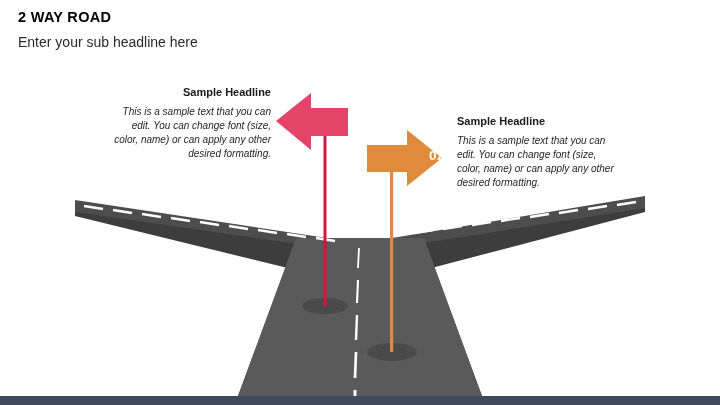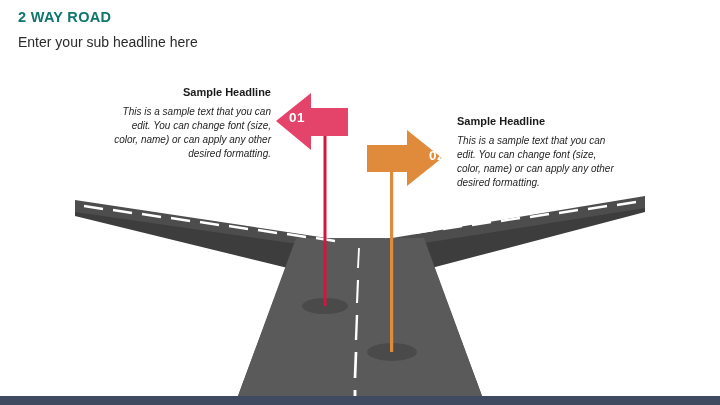--- a/index.html
+++ b/index.html
@@ -19,21 +19,21 @@
   }
 
   
   .slide-title {
     position: absolute;
     left: 18px;
     top: 9px;
     font-size: 14.5px;
     font-weight: bold;
     letter-spacing: 0.3px;
-    color: #0f766e;
+    color: #000000;
     white-space: nowrap;
   }
   .slide-subtitle {
     position: absolute;
     left: 18px;
     top: 34px;
     font-size: 14px;
     font-weight: normal;
     color: #2b2b2b;
     white-space: nowrap;
@@ -164,23 +164,20 @@
 
     <rect x="323.5" y="120" width="3" height="186" fill="#d3153f"></rect>
 
     <rect x="390" y="157" width="3.2" height="195" fill="#e08a3c"></rect>
 
     <polygon points="276,121 311,93 311,108 348,108 348,136 311,136 311,150" fill="#e4436a"></polygon>
 
     <polygon points="442,158 407,130 407,145 367,145 367,172 407,172 407,186" fill="#e08a3c"></polygon>
   </svg>
 
-  <div class="sign" id="sign-01">
-    <span class="num">01</span>
-  </div>
   <div class="sign" id="sign-02">
     <span class="num">02</span>
   </div>
 
   <div class="text-block" id="block-01">
     <div class="headline">Sample Headline</div>
     <div class="body">This is a sample text that you can edit. You can change font (size, color, name) or can apply any other desired formatting.</div>
   </div>
 
   <div class="text-block" id="block-02">

